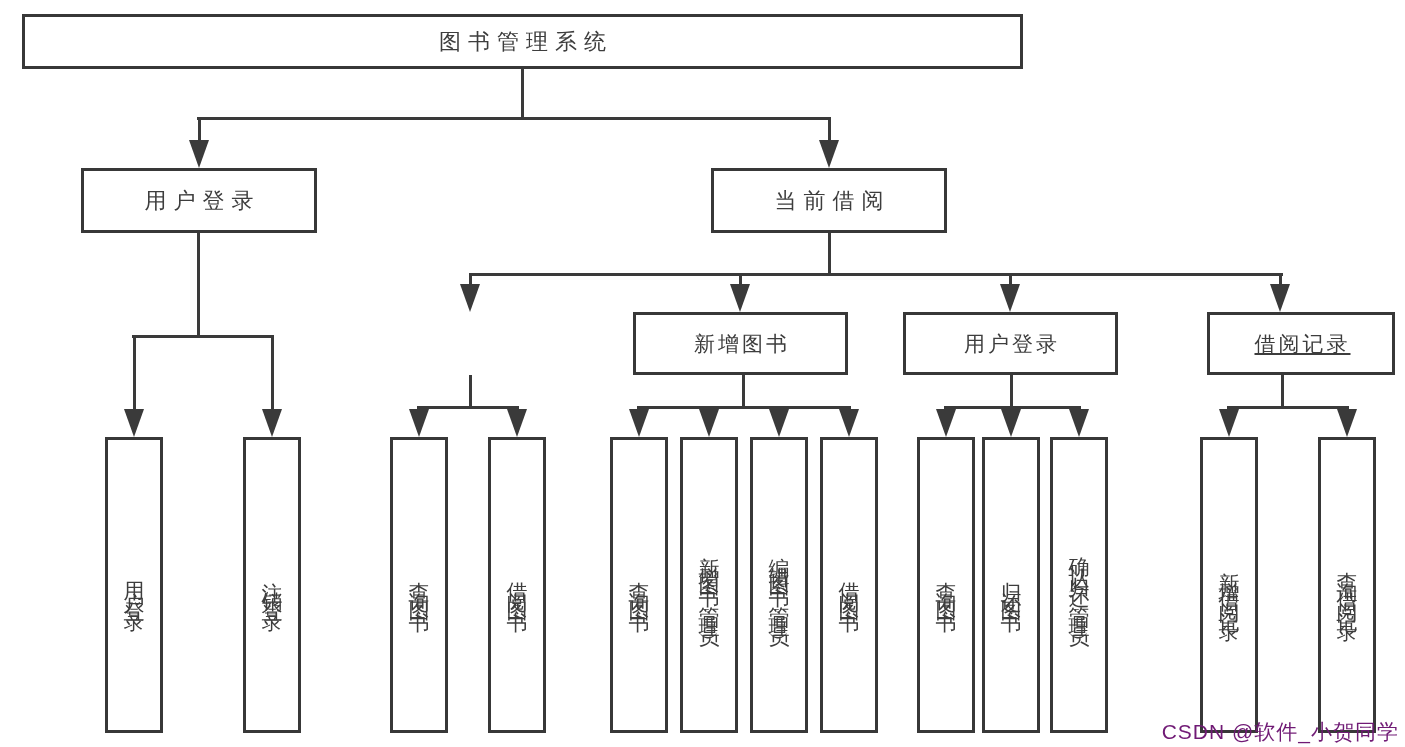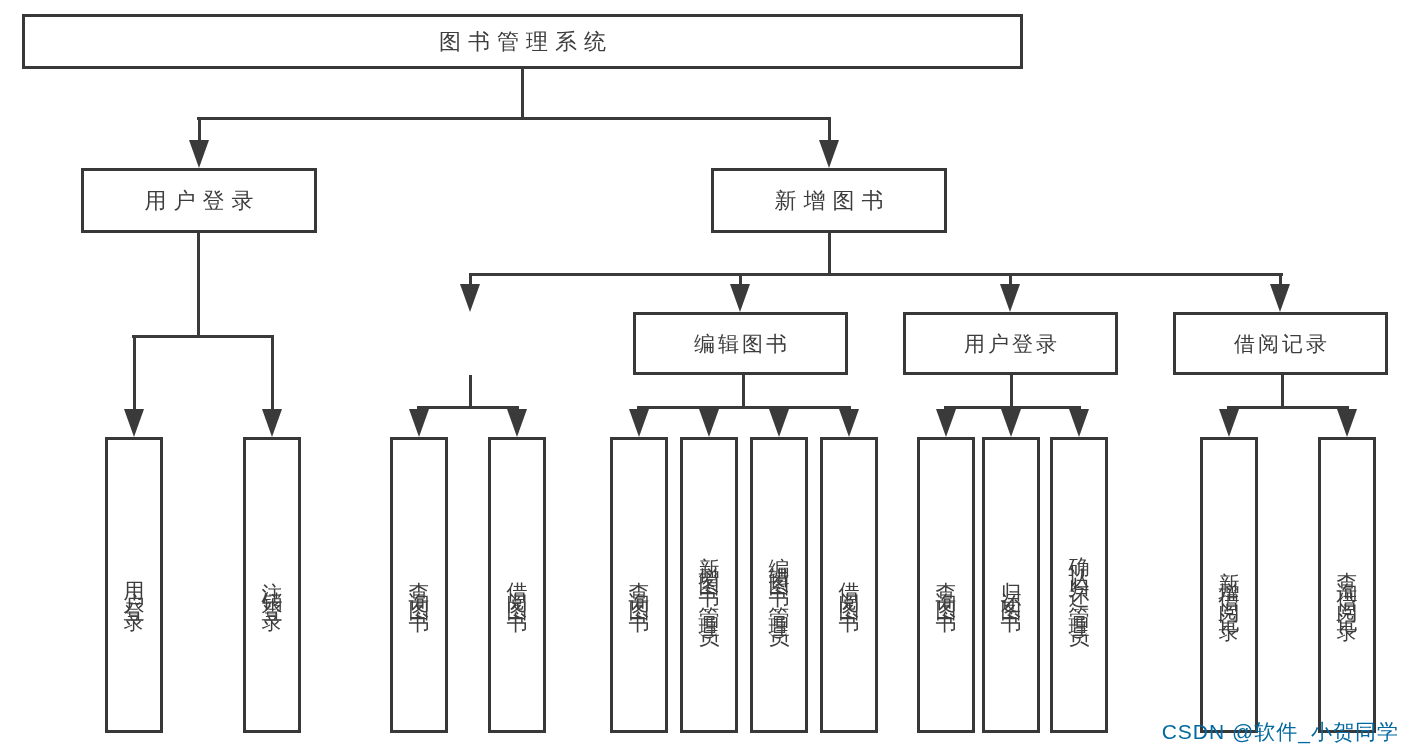--- a/index.html
+++ b/index.html
@@ -74,21 +74,21 @@
     letter-spacing: 10px;
     white-space: nowrap;
   }
 
   .watermark {
     position: absolute;
     top: 718px;
     right: 6px;
     font-size: 21px;
     letter-spacing: 1px;
-    color: #0369a1;
+    color: #701a75;
     z-index: 3;
     white-space: nowrap;
   }
 </style>
 </head>
 <body>
 
 <div class="canvas">
 
   <div class="line v" style="left:521px; top:69px; height:51px;"></div>
@@ -151,30 +151,30 @@
   <div class="arrow" style="left:1337px; top:409px;"></div>
 
   <div class="box" style="left:22px; top:14px; width:1001px; height:55px;">
     <span class="lbl">图书管理系统</span>
   </div>
 
   <div class="box" style="left:81px; top:168px; width:236px; height:65px;">
     <span class="lbl">用户登录</span>
   </div>
   <div class="box" style="left:711px; top:168px; width:236px; height:65px;">
+    <span class="lbl">当前借阅</span>
+  </div>
+
+  <div class="box small" style="left:633px; top:312px; width:215px; height:63px;">
     <span class="lbl">新增图书</span>
-  </div>
-
-  <div class="box small" style="left:633px; top:312px; width:215px; height:63px;">
-    <span class="lbl">编辑图书</span>
   </div>
   <div class="box small" style="left:903px; top:312px; width:215px; height:63px;">
     <span class="lbl">用户登录</span>
   </div>
-  <div class="box small" style="left:1173px; top:312px; width:215px; height:63px;">
+  <div class="box small" style="left:1207px; top:312px; width:188px; height:63px;text-decoration:underline;">
     <span class="lbl">借阅记录</span>
   </div>
 
   <div class="vbox" style="left:105px;">
     <span class="vtext">用户登录</span>
   </div>
   <div class="vbox" style="left:243px;">
     <span class="vtext">注销登录</span>
   </div>
 

